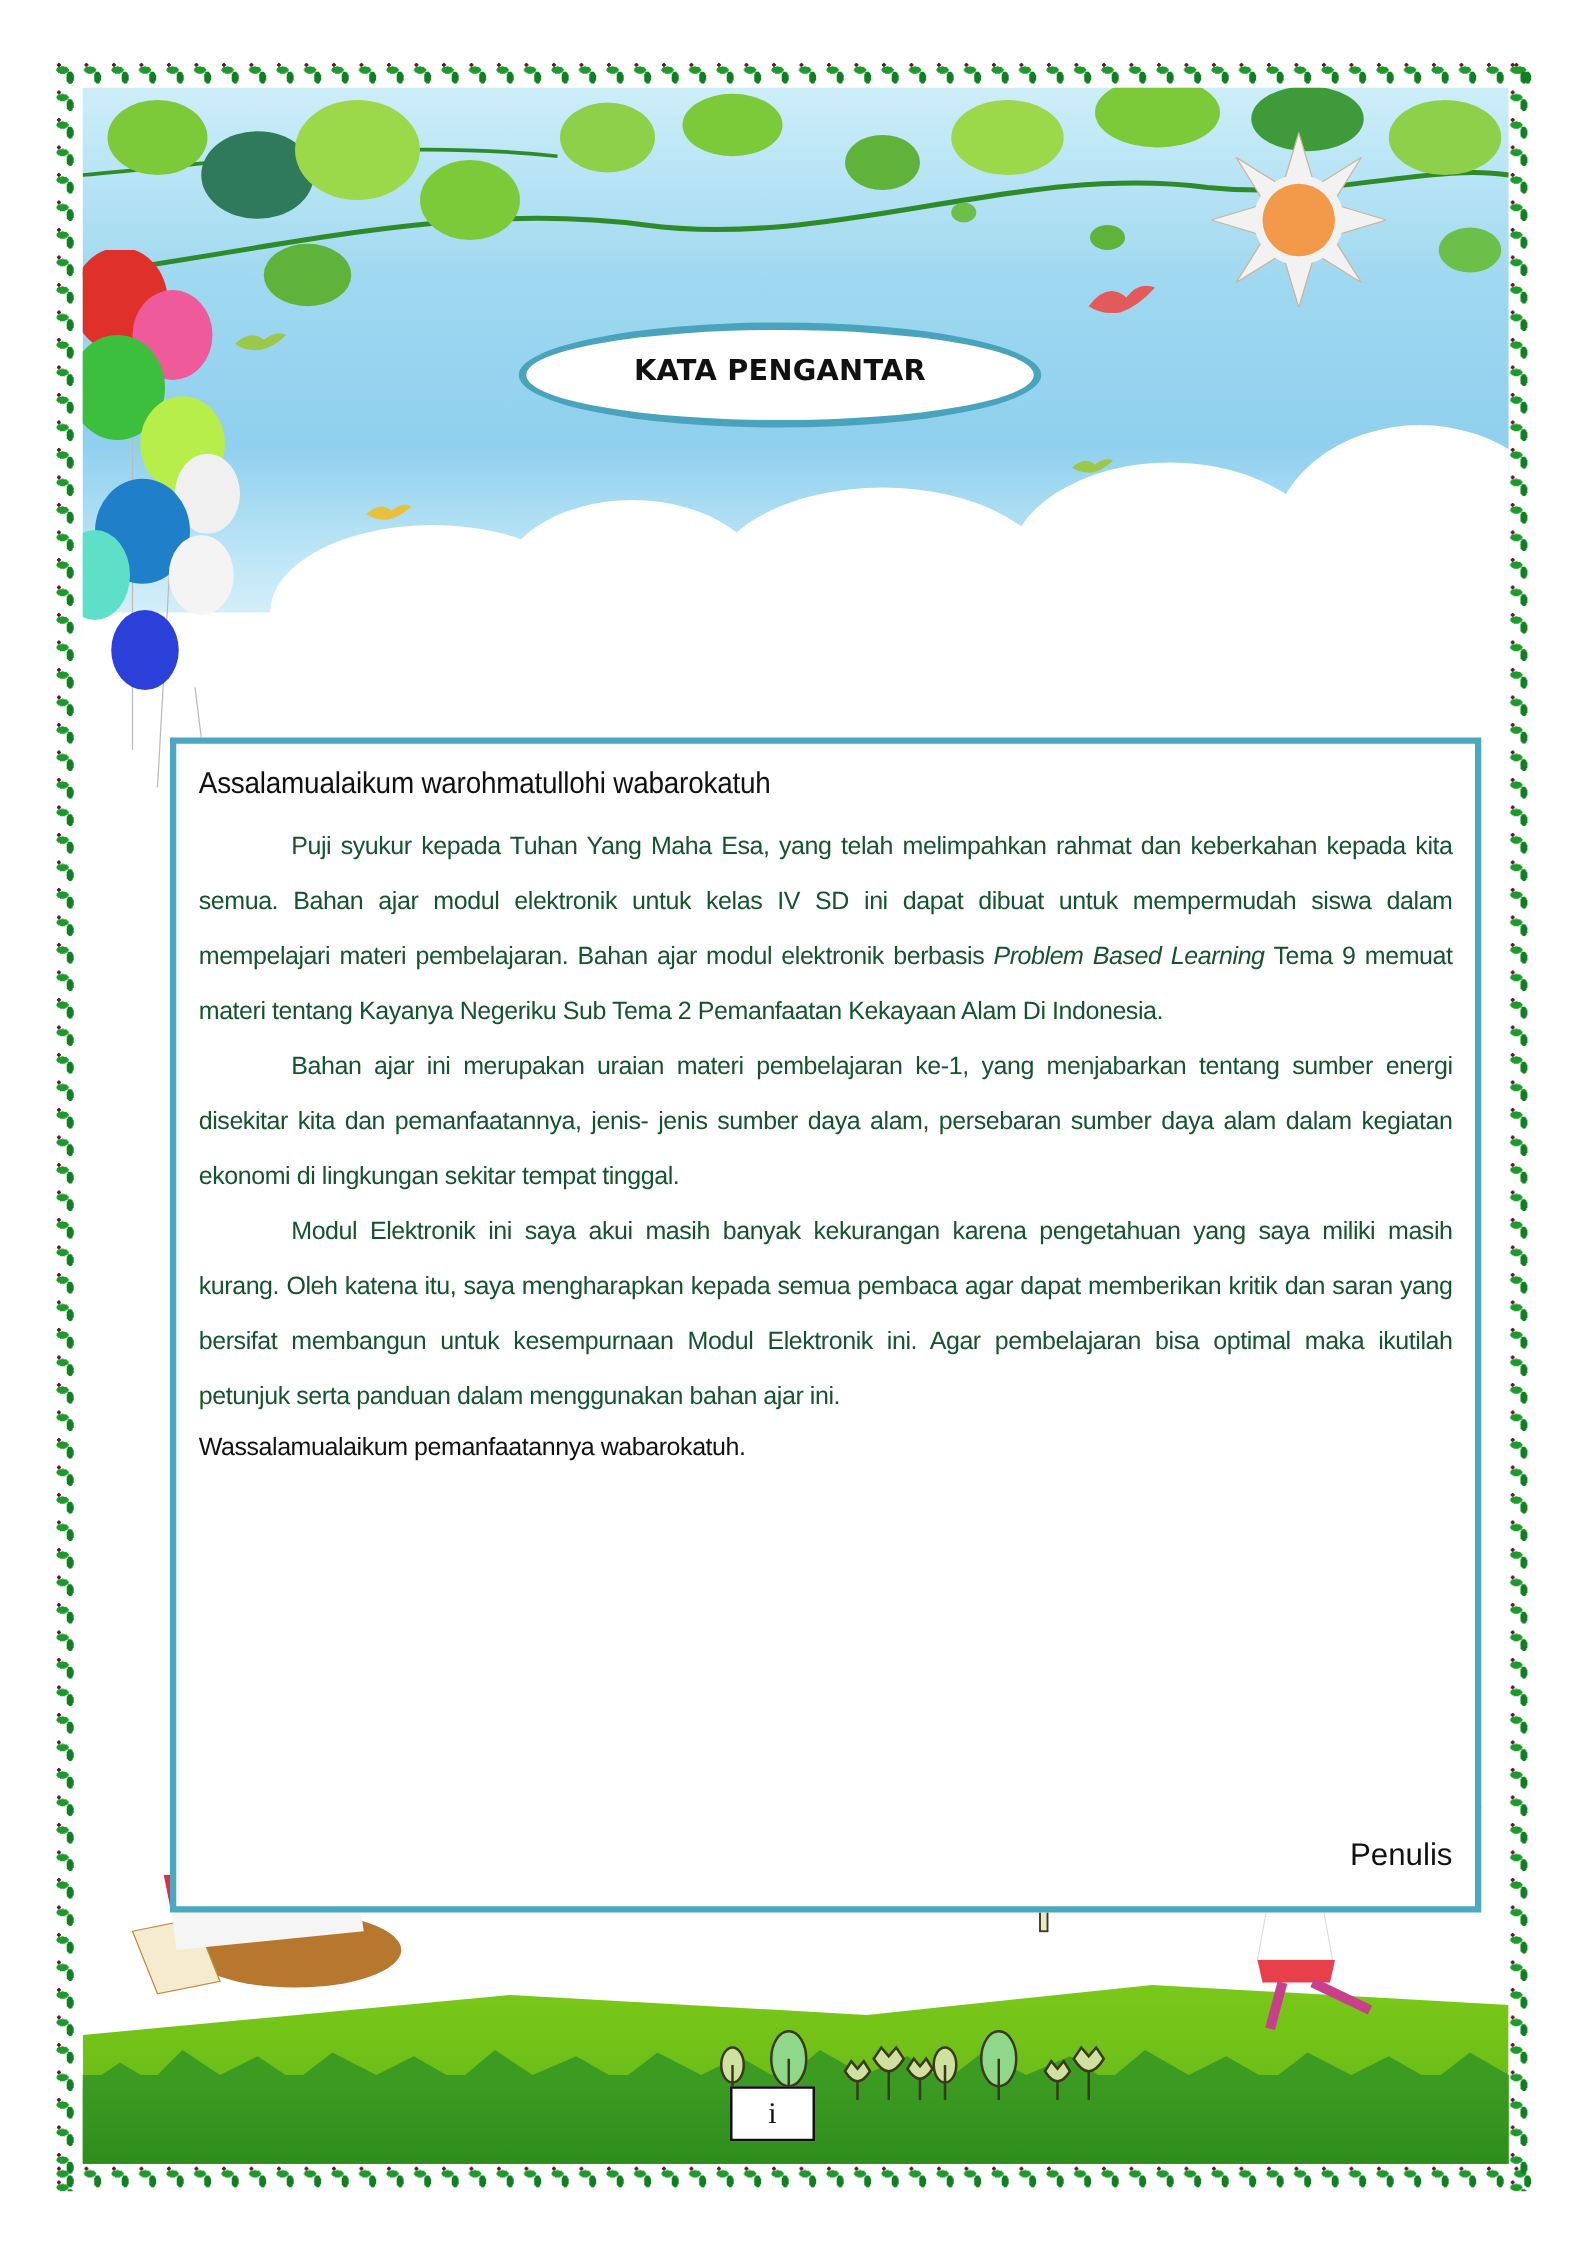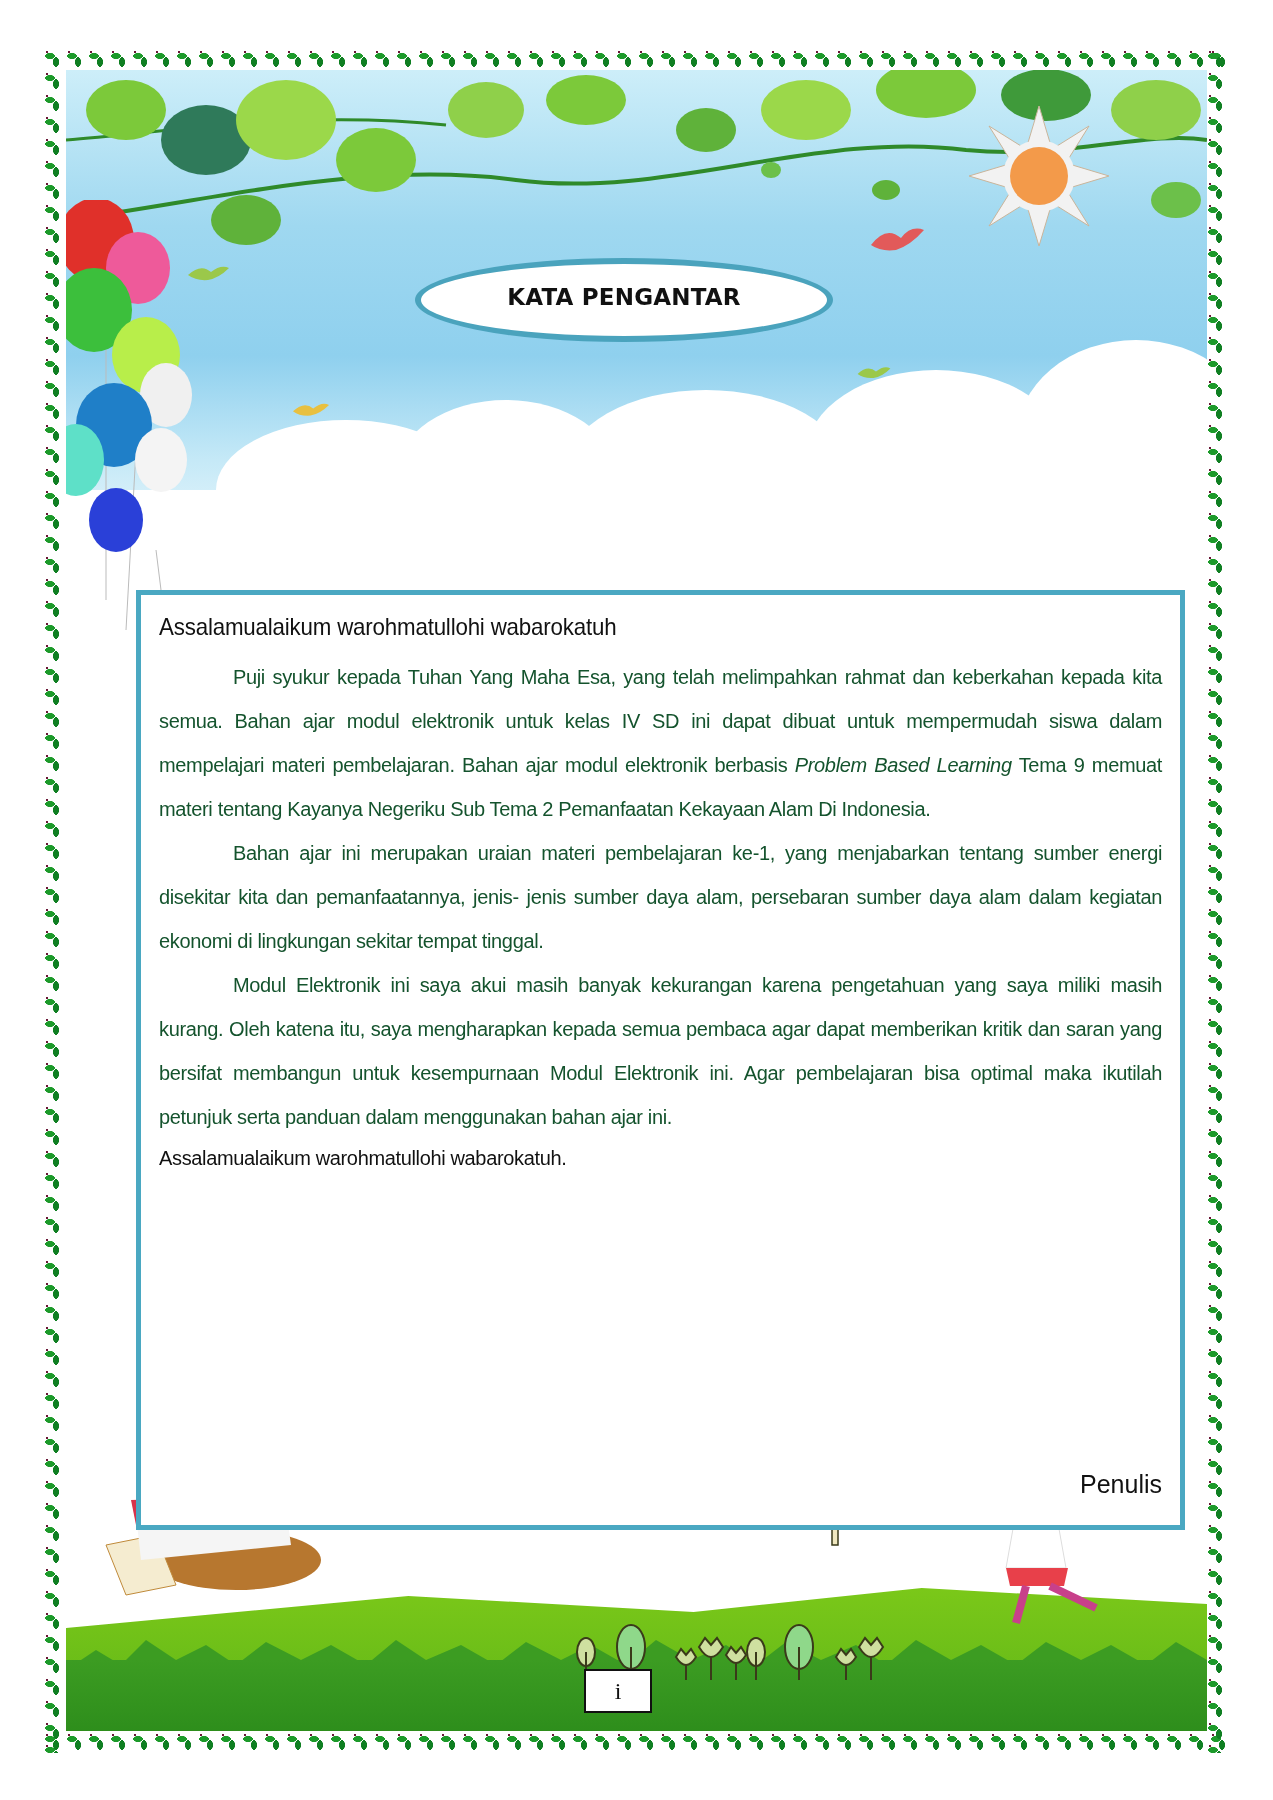--- a/index.html
+++ b/index.html
@@ -276,17 +276,17 @@
     <path d="M104,178 L150,200" stroke="#c8408a" stroke-width="8"></path>
     <path d="M20,100 L66,108" stroke="#f0c040" stroke-width="10" stroke-linecap="round"></path>
   </svg>
 </div>
 
 <div class="content-box">
   <p class="greeting">Assalamualaikum warohmatullohi wabarokatuh</p>
   <p class="para"><span>Puji syukur kepada Tuhan Yang Maha Esa, yang telah melimpahkan rahmat dan keberkahan kepada kita semua. Bahan ajar modul elektronik untuk kelas IV SD ini dapat dibuat untuk mempermudah siswa dalam mempelajari materi pembelajaran. Bahan ajar  modul elektronik berbasis </span><i>Problem Based Learning</i><span> Tema 9 memuat materi tentang Kayanya Negeriku Sub Tema 2 Pemanfaatan Kekayaan Alam Di Indonesia.</span></p>
   <p class="para">Bahan ajar ini merupakan uraian materi pembelajaran ke-1, yang menjabarkan tentang sumber energi disekitar kita dan pemanfaatannya, jenis- jenis sumber daya alam, persebaran sumber daya alam dalam kegiatan ekonomi di lingkungan sekitar tempat tinggal.</p>
   <p class="para">Modul Elektronik ini saya akui masih banyak kekurangan karena pengetahuan yang saya miliki masih kurang. Oleh katena itu, saya mengharapkan  kepada semua pembaca agar dapat memberikan kritik dan saran yang bersifat membangun untuk kesempurnaan Modul Elektronik ini. Agar pembelajaran bisa optimal maka ikutilah petunjuk serta panduan dalam menggunakan bahan ajar ini.</p>
-  <p class="closing">Assalamualaikum warohmatullohi wabarokatuh.</p>
+  <p class="closing">Wassalamualaikum pemanfaatannya wabarokatuh.</p>
   <div class="author">Penulis</div>
 </div>
 
 <div class="page-num">i</div>
 
 </body></html>

